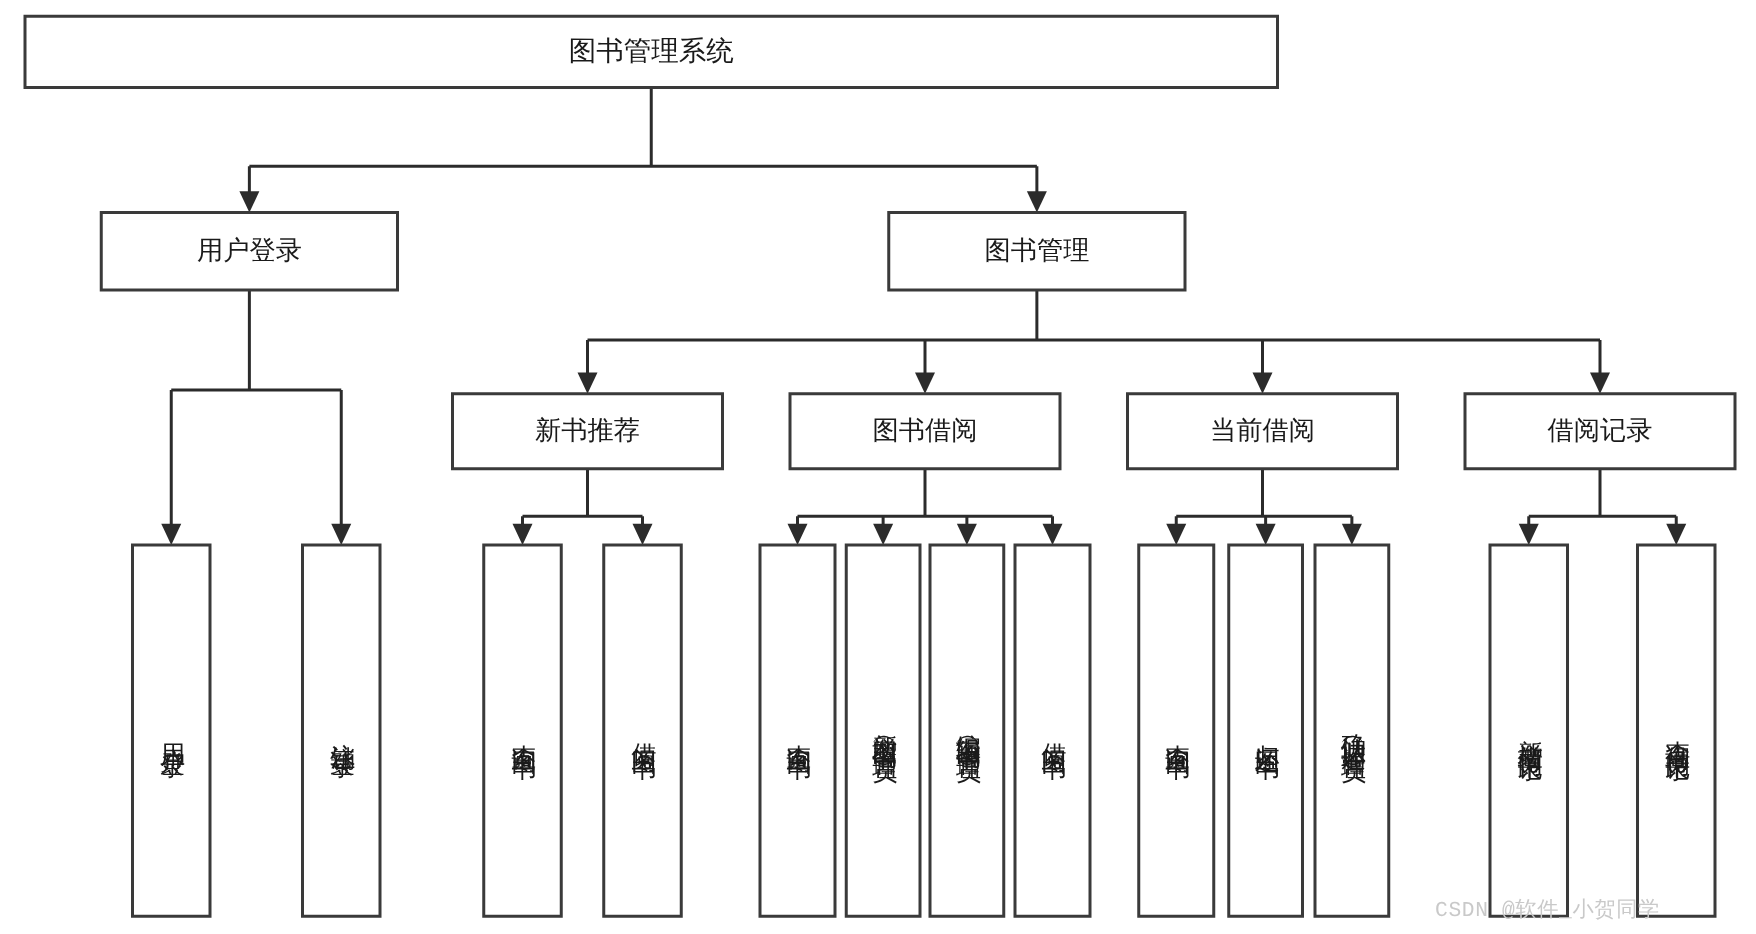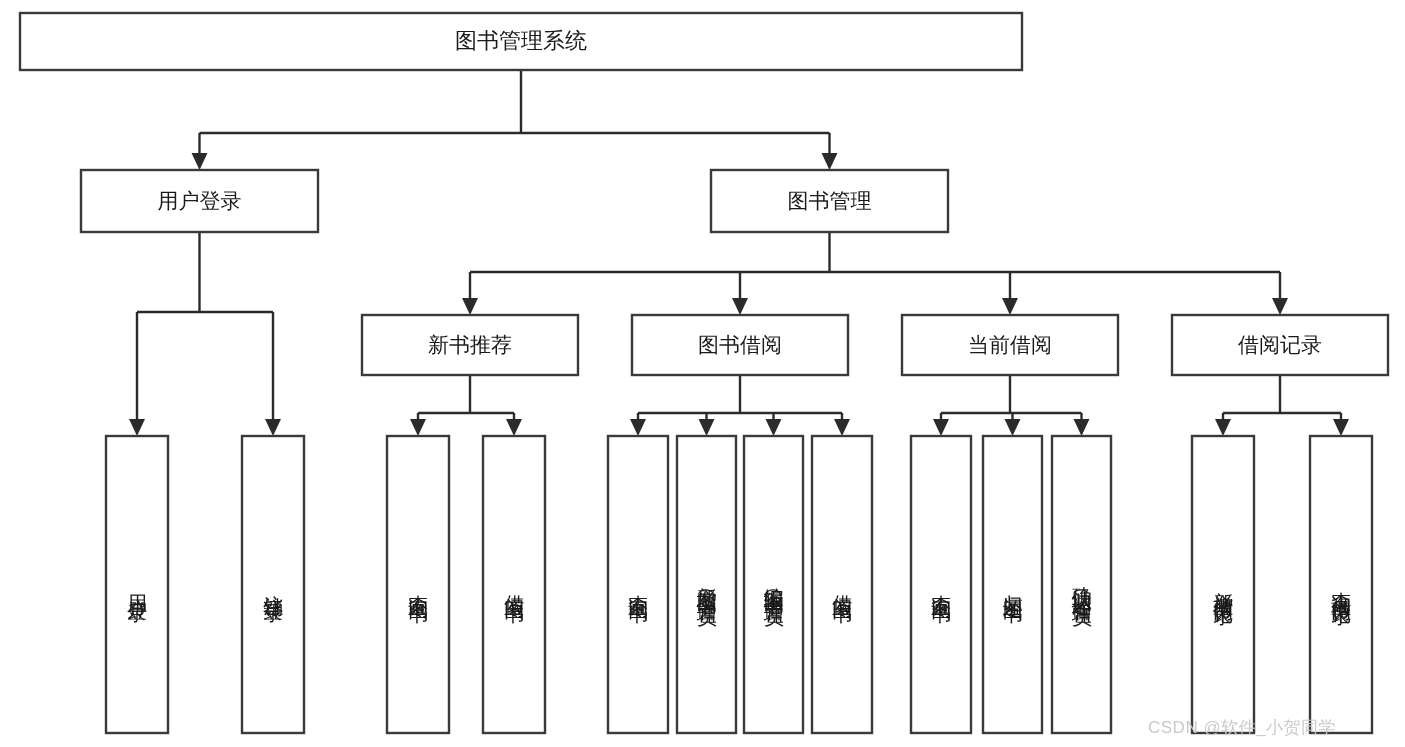--- a/index.html
+++ b/index.html
@@ -148,14 +148,14 @@
       <div class="leaf-label" style="left: 677px; top: 436px; width: 59px; height: 297px;">新增图书（管理员）</div>
       <div class="leaf-label" style="left: 744px; top: 436px; width: 59px; height: 297px;">编辑图书（管理员）</div>
       <div class="leaf-label" style="left: 812px; top: 436px; width: 60px; height: 297px;">借阅图书</div>
       <div class="leaf-label" style="left: 911px; top: 436px; width: 60px; height: 297px;">查询图书</div>
       <div class="leaf-label" style="left: 983px; top: 436px; width: 59px; height: 297px;">归还图书</div>
       <div class="leaf-label" style="left: 1052px; top: 436px; width: 59px; height: 297px;">确认归还（管理员）</div>
       <div class="leaf-label" style="left: 1192px; top: 436px; width: 62px; height: 297px;">新增借阅记录</div>
       <div class="leaf-label" style="left: 1310px; top: 436px; width: 62px; height: 297px;">查询借阅记录</div>
     </div>
 
-  <div class="watermark" style="left: 1148px; top: 716px;">CSDN @软件_小贺同学</div>
+  <div class="watermark" style="left: 1148px; top: 716px; font-family: Liberation Mono, monospace;">CSDN @软件_小贺同学</div>
 </div>
 
 </body></html>

